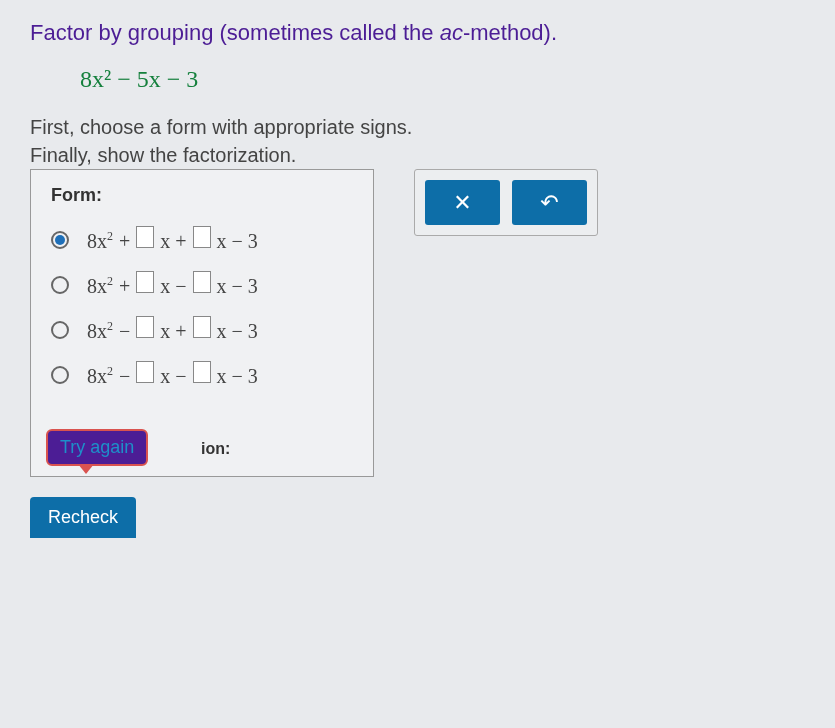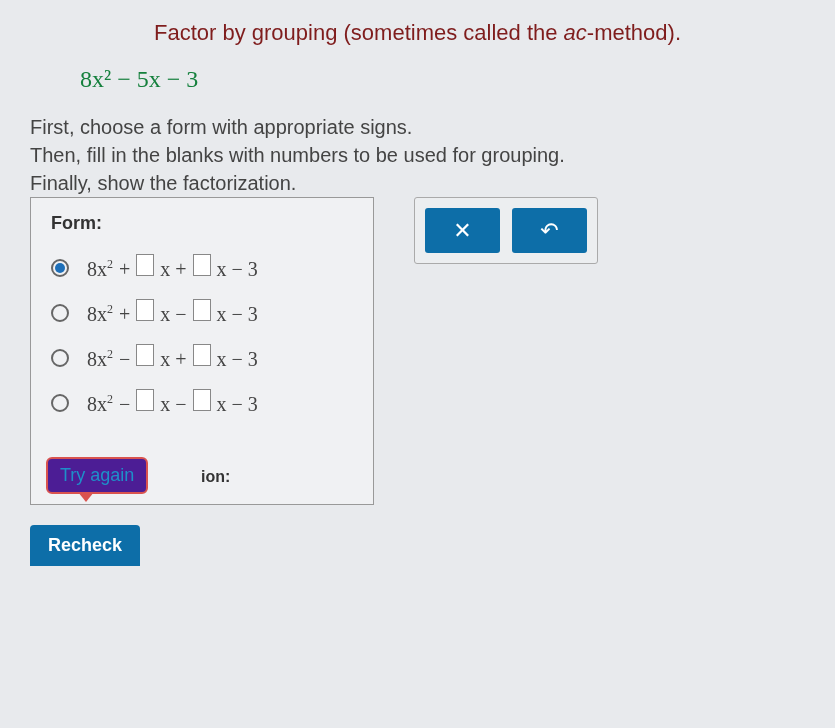--- a/index.html
+++ b/index.html
@@ -6,24 +6,23 @@
     body {
       font-family: Arial, sans-serif;
       background: #e8eaed;
       padding: 20px 30px;
       color: #333;
       width: 835px;
       height: 728px;
     }
     .title {
       font-size: 22px;
-      color: #7f1d1d;
+      color: #4c1d95;
       margin-bottom: 20px;
       font-weight: normal;
-      text-align: center;
     }
     .title .italic { font-style: italic; }
     .equation {
       font-size: 24px;
       color: #15803d;
       margin: 20px 0 20px 50px;
       font-family: 'Times New Roman', serif;
     }
     .instructions {
       font-size: 20px;
@@ -135,37 +134,36 @@
       cursor: pointer;
     }
     .recheck {
       margin-top: 20px;
       background: #0d6ea8;
       color: #fff;
       padding: 10px 18px;
       border-radius: 4px 4px 0 0;
       display: inline-block;
       font-size: 18px;
-      font-weight: bold;
+      font-weight: normal;
     }
   </style>
 </head>
 <body>
 
 
 
 <div class="title">
   <span>Factor by grouping (sometimes called the </span><span class="italic">ac</span><span>-method).</span>
 </div>
 
 <div class="equation">8x² − 5x − 3</div>
 
 <div class="instructions">
   <div>First, choose a form with appropriate signs.</div>
-  <div>Then, fill in the blanks with numbers to be used for grouping.</div>
   <div>Finally, show the factorization.</div>
 </div>
 
 <div class="main-row">
   <div class="form-box">
     <div class="form-title">Form:</div>
 
     <div class="option-row">
       <div class="radio selected"></div>
       <div class="expr">

